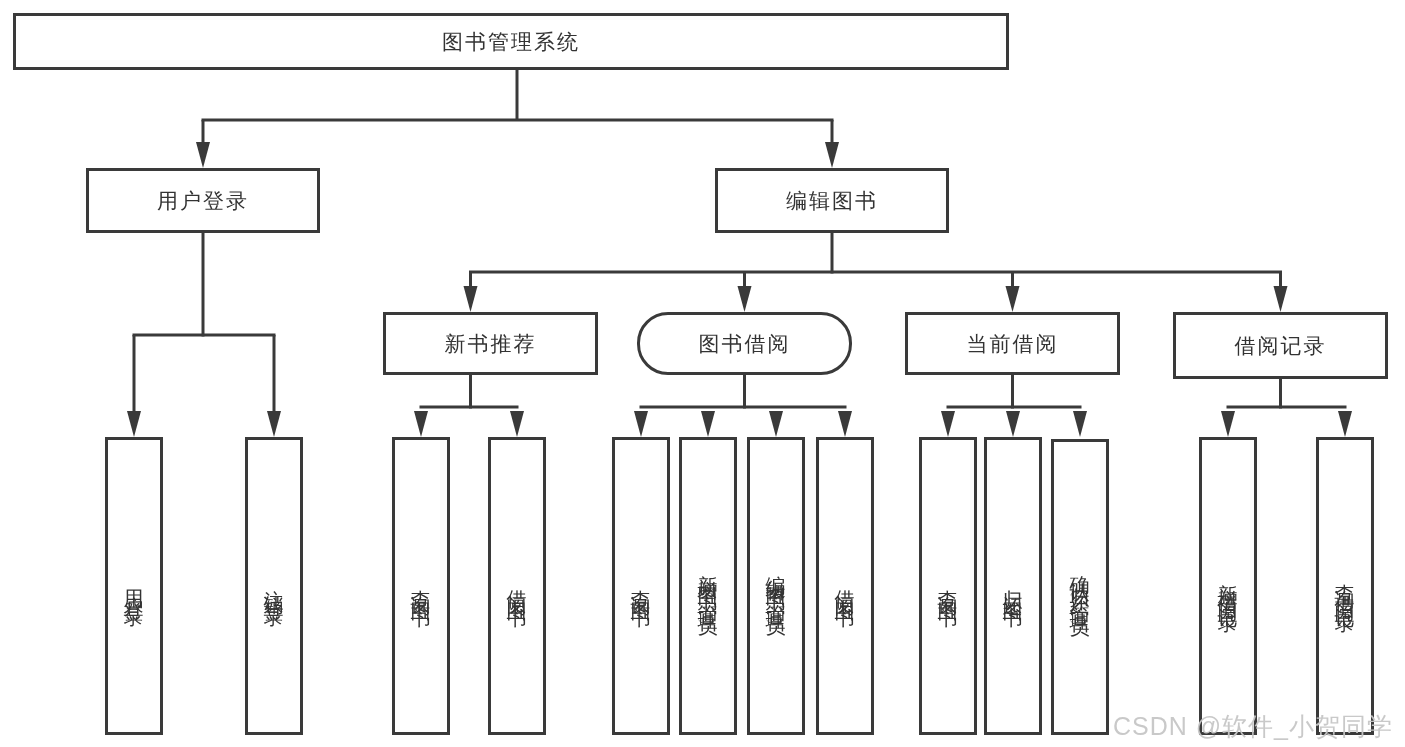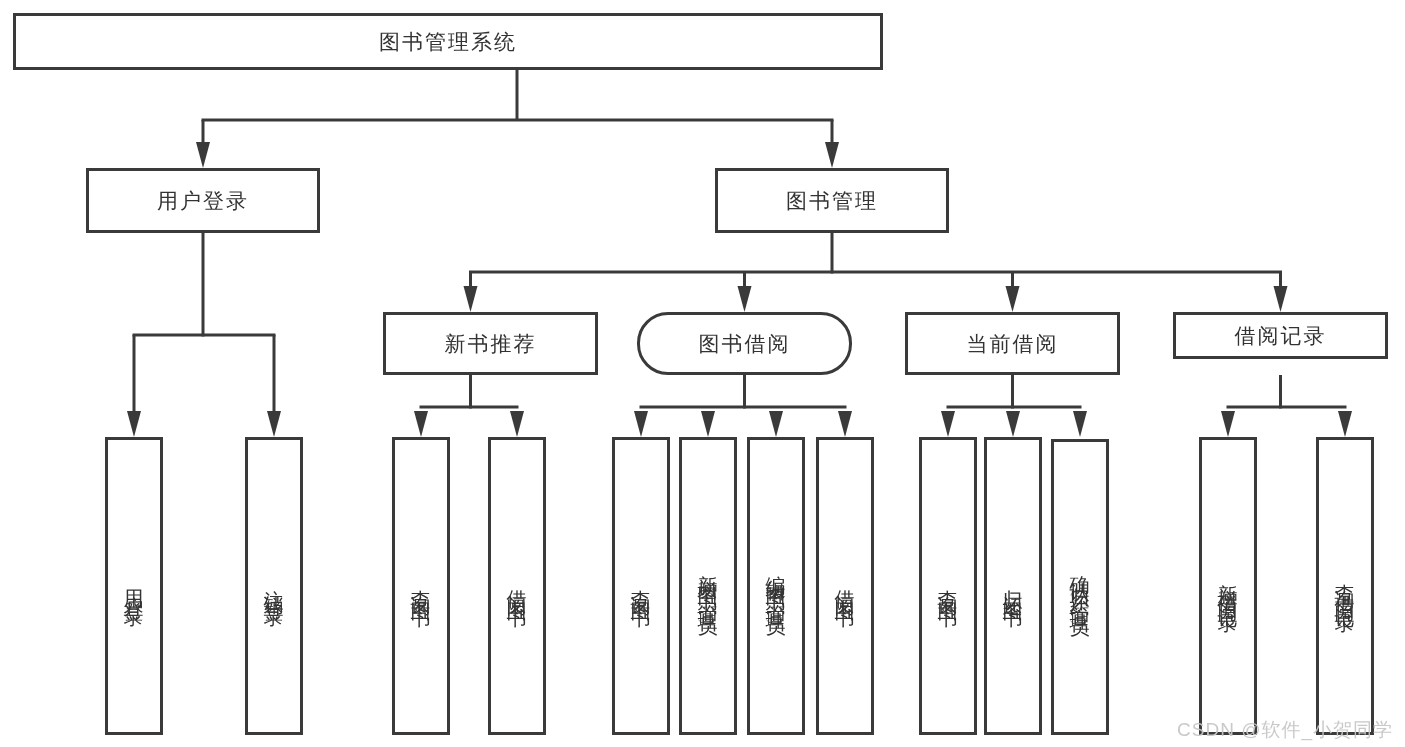--- a/index.html
+++ b/index.html
@@ -30,21 +30,21 @@
     writing-mode:vertical-rl;
     font-size:20px;
     letter-spacing:6px;
     line-height:1;
     white-space:nowrap;
   }
   .watermark{
     position:absolute;
     right:12px;
     bottom:4px;
-    font-size:19px;
+    font-size:25px;
     color:rgba(198,198,198,0.95);
     letter-spacing:1px;
     z-index:5;
     white-space:nowrap;
   }
 </style>
 </head>
 <body>
 
 <div id="canvas">
@@ -104,41 +104,41 @@
 
       <path d="M941,411 H955 L948,437 Z"></path>
       <path d="M1006,411 H1020 L1013,437 Z"></path>
       <path d="M1073,411 H1087 L1080,437 Z"></path>
 
       <path d="M1221,411 H1235 L1228,437 Z"></path>
       <path d="M1338,411 H1352 L1345,437 Z"></path>
     </g>
   </svg>
 
-  <div class="box hbox" style="left:13px;top:13px;width:870px;height:57px;">
+  <div class="box hbox" style="left:13px;top:13px;width:996px;height:57px;">
     <span>图书管理系统</span>
   </div>
 
   <div class="box hbox" style="left:86px;top:168px;width:234px;height:65px;">
     <span>用户登录</span>
   </div>
   <div class="box hbox" style="left:715px;top:168px;width:234px;height:65px;">
-    <span>图书管理</span>
+    <span>编辑图书</span>
   </div>
 
   <div class="box hbox" style="left:363px;top:312px;width:215px;height:63px;margin-left:20px;">
     <span>新书推荐</span>
   </div>
   <div class="box hbox" style="left:637px;top:312px;width:215px;height:63px;border-radius:31px;">
     <span>图书借阅</span>
   </div>
   <div class="box hbox" style="left:905px;top:312px;width:215px;height:63px;">
     <span>当前借阅</span>
   </div>
-  <div class="box hbox" style="left:1173px;top:312px;width:215px;height:47px;">
+  <div class="box hbox" style="left:1173px;top:312px;width:215px;height:67px;">
     <span>借阅记录</span>
   </div>
 
   <div class="box vbox" style="left:105px;top:437px;width:58px;height:298px;">
     <span>用户登录</span>
   </div>
   <div class="box vbox" style="left:245px;top:437px;width:58px;height:298px;">
     <span>注销登录</span>
   </div>
 

